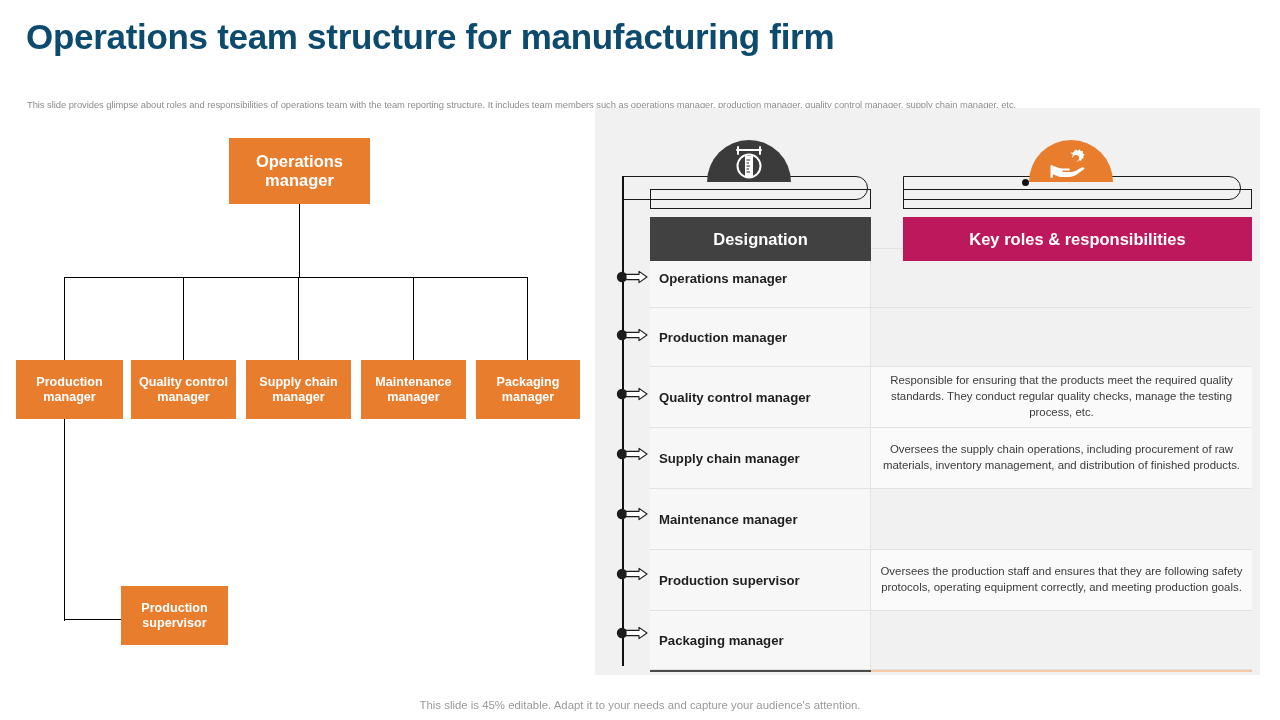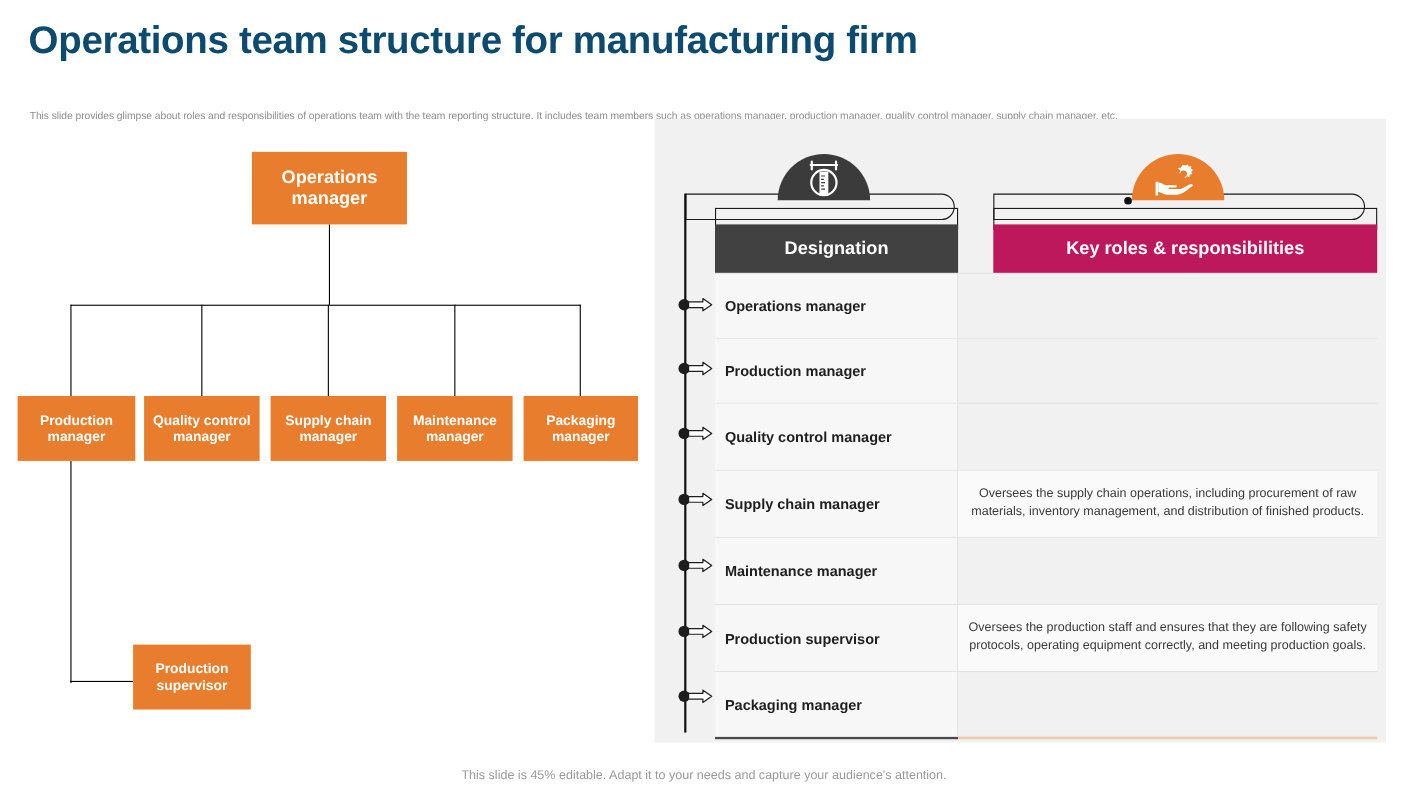--- a/index.html
+++ b/index.html
@@ -110,20 +110,21 @@
   .col-head {
     position: absolute;
     height: 44px;
     display: flex;
     align-items: center;
     justify-content: center;
     color: #ffffff;
     font-size: 16.5px;
     font-weight: bold;
     z-index: 3;
+    margin-top: 13px;
   }
   #head-designation { background: #414141; }
   #head-roles { background: #be185d; }
 
   
   #table-wrap {
     position: absolute;
     left: 55px;
     top: 140px;
     width: 602px;
@@ -329,20 +330,21 @@
 
   <div id="table-wrap">
       <div class="trow" style="height: 58px;">
         <div class="cell-desig">Operations manager</div>
       </div>
       <div class="trow" style="height: 58px;">
         <div class="cell-desig">Production manager</div>
       </div>
       <div class="trow" style="height: 60px;">
         <div class="cell-desig">Quality control manager</div>
+        <div class="cell-role">Responsible for ensuring that the products meet the required quality standards. They conduct regular quality checks, manage the testing process, etc.</div>
       </div>
       <div class="trow" style="height: 60px;">
         <div class="cell-desig">Supply chain manager</div>
         <div class="cell-role">Oversees the supply chain operations, including procurement of raw materials, inventory management, and distribution of finished products.</div>
       </div>
       <div class="trow" style="height: 60px;">
         <div class="cell-desig">Maintenance manager</div>
       </div>
       <div class="trow" style="height: 60px;">
         <div class="cell-desig">Production supervisor</div>

